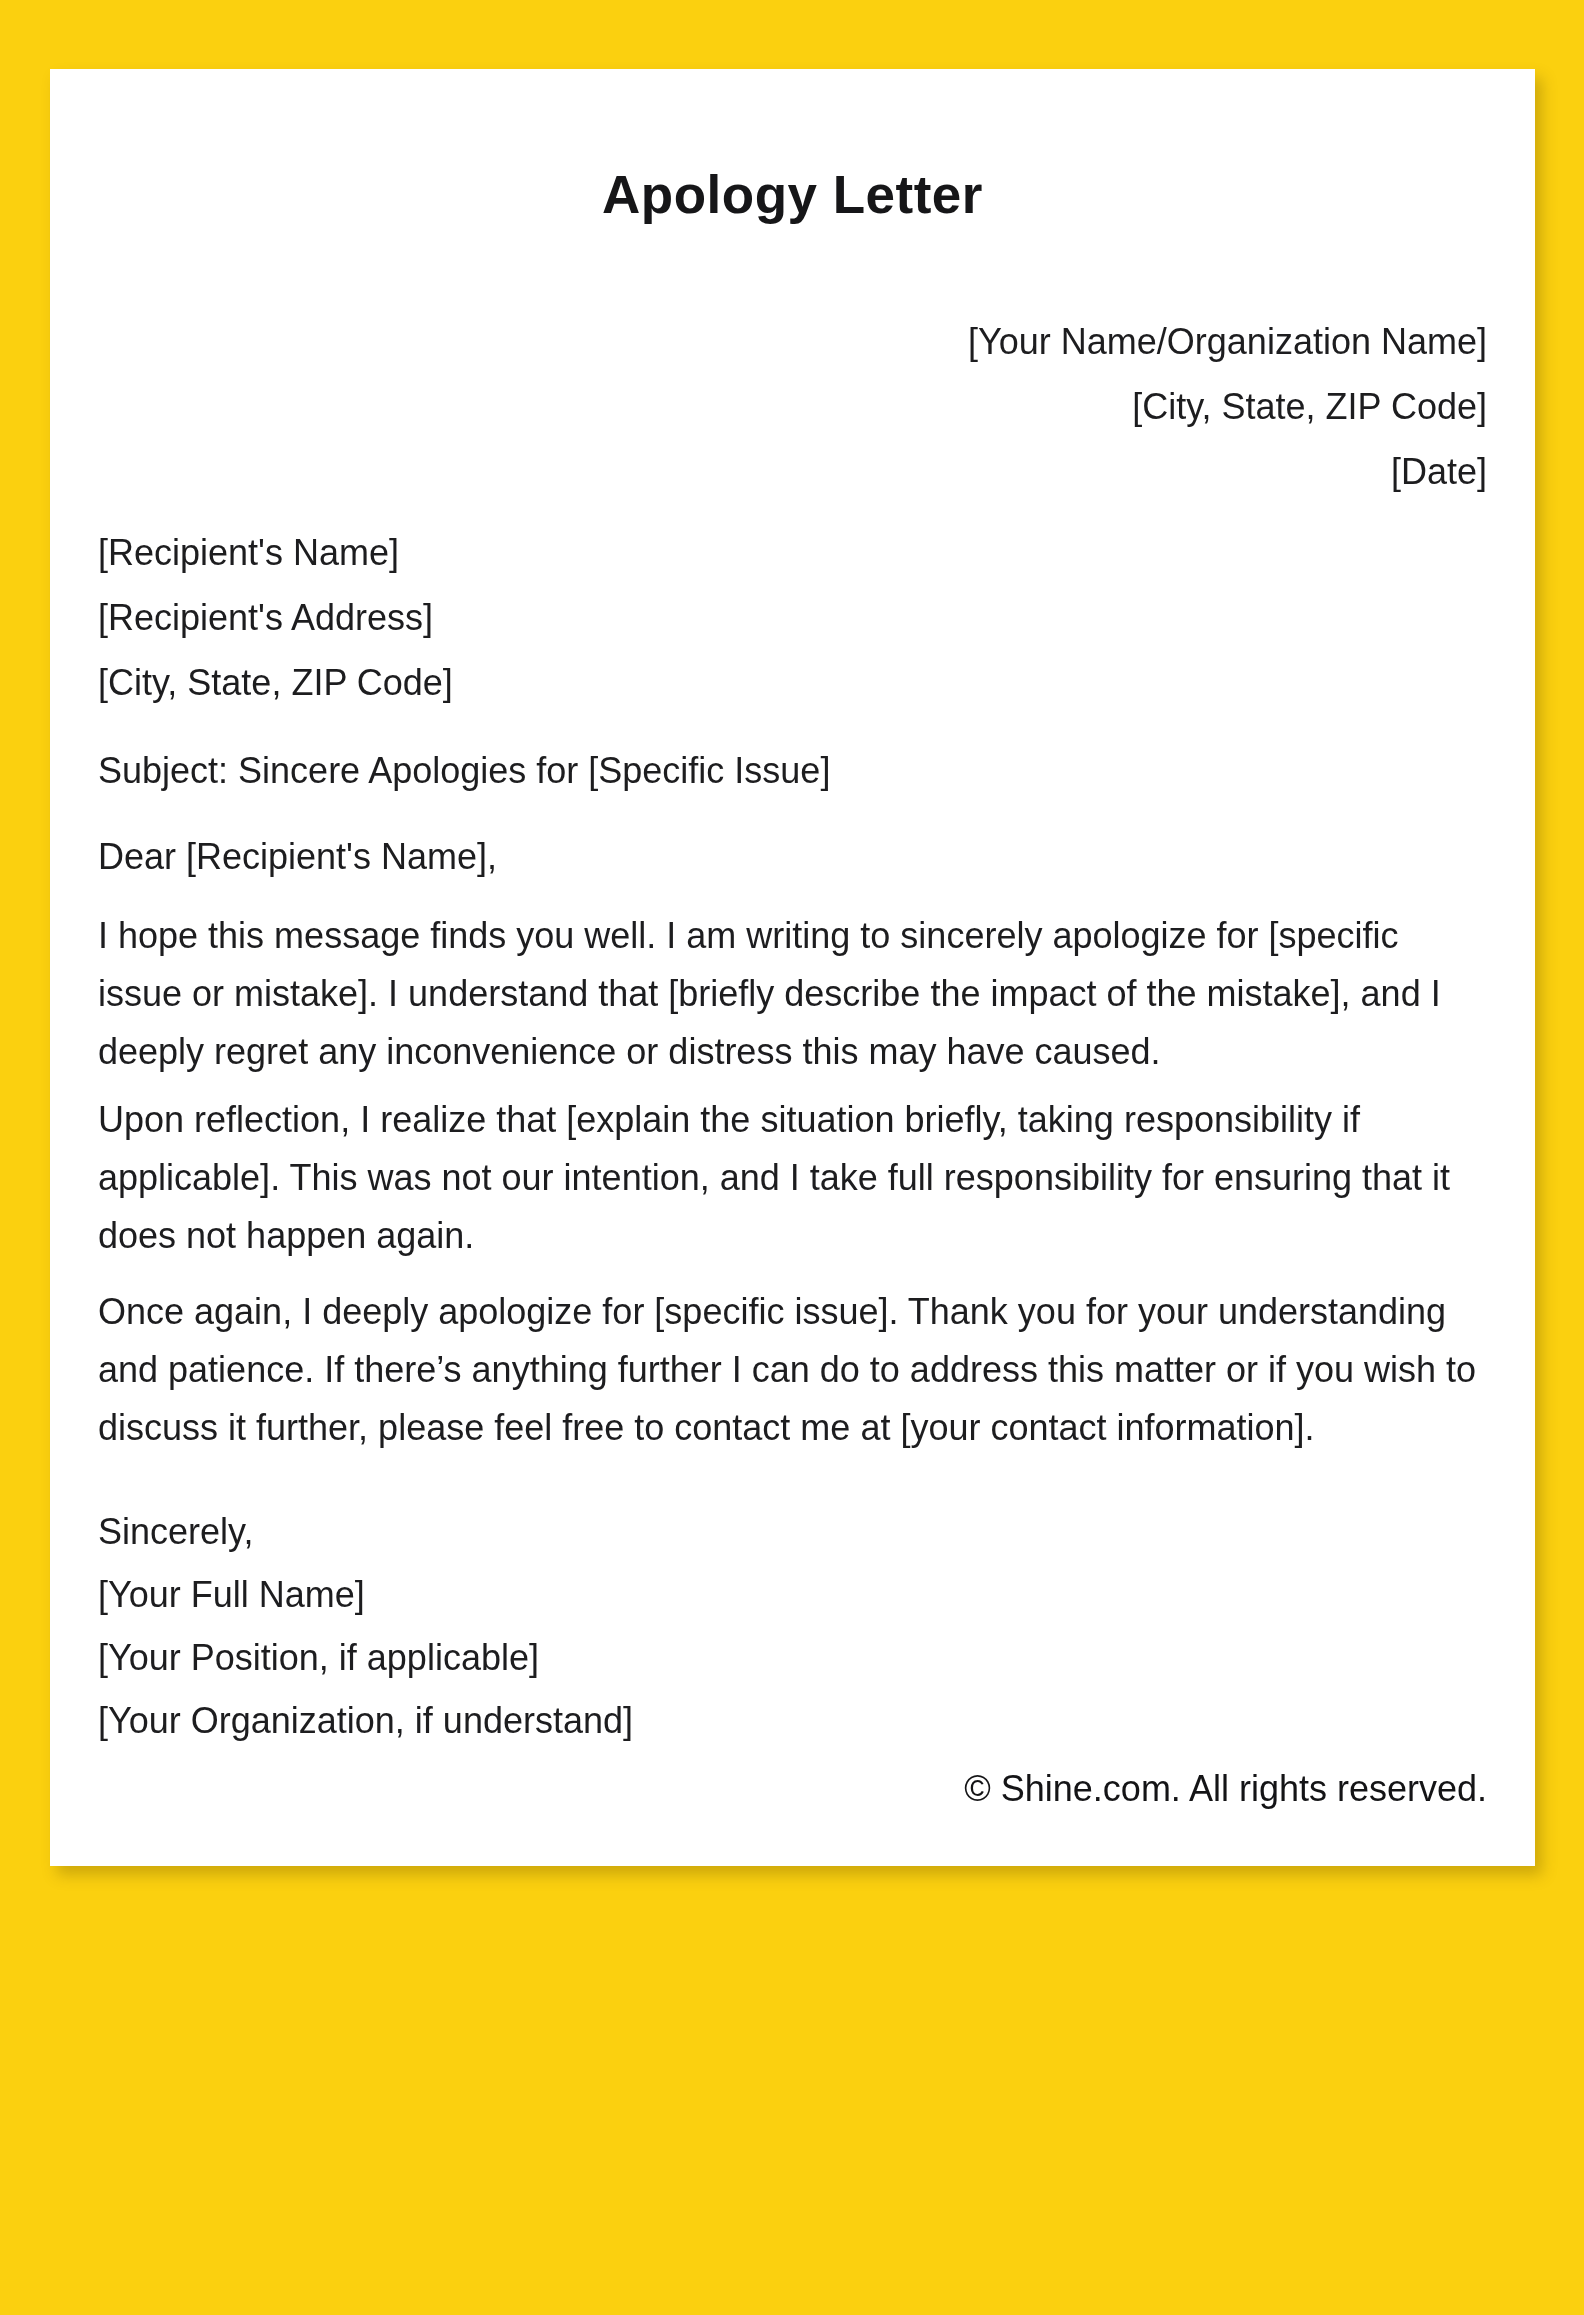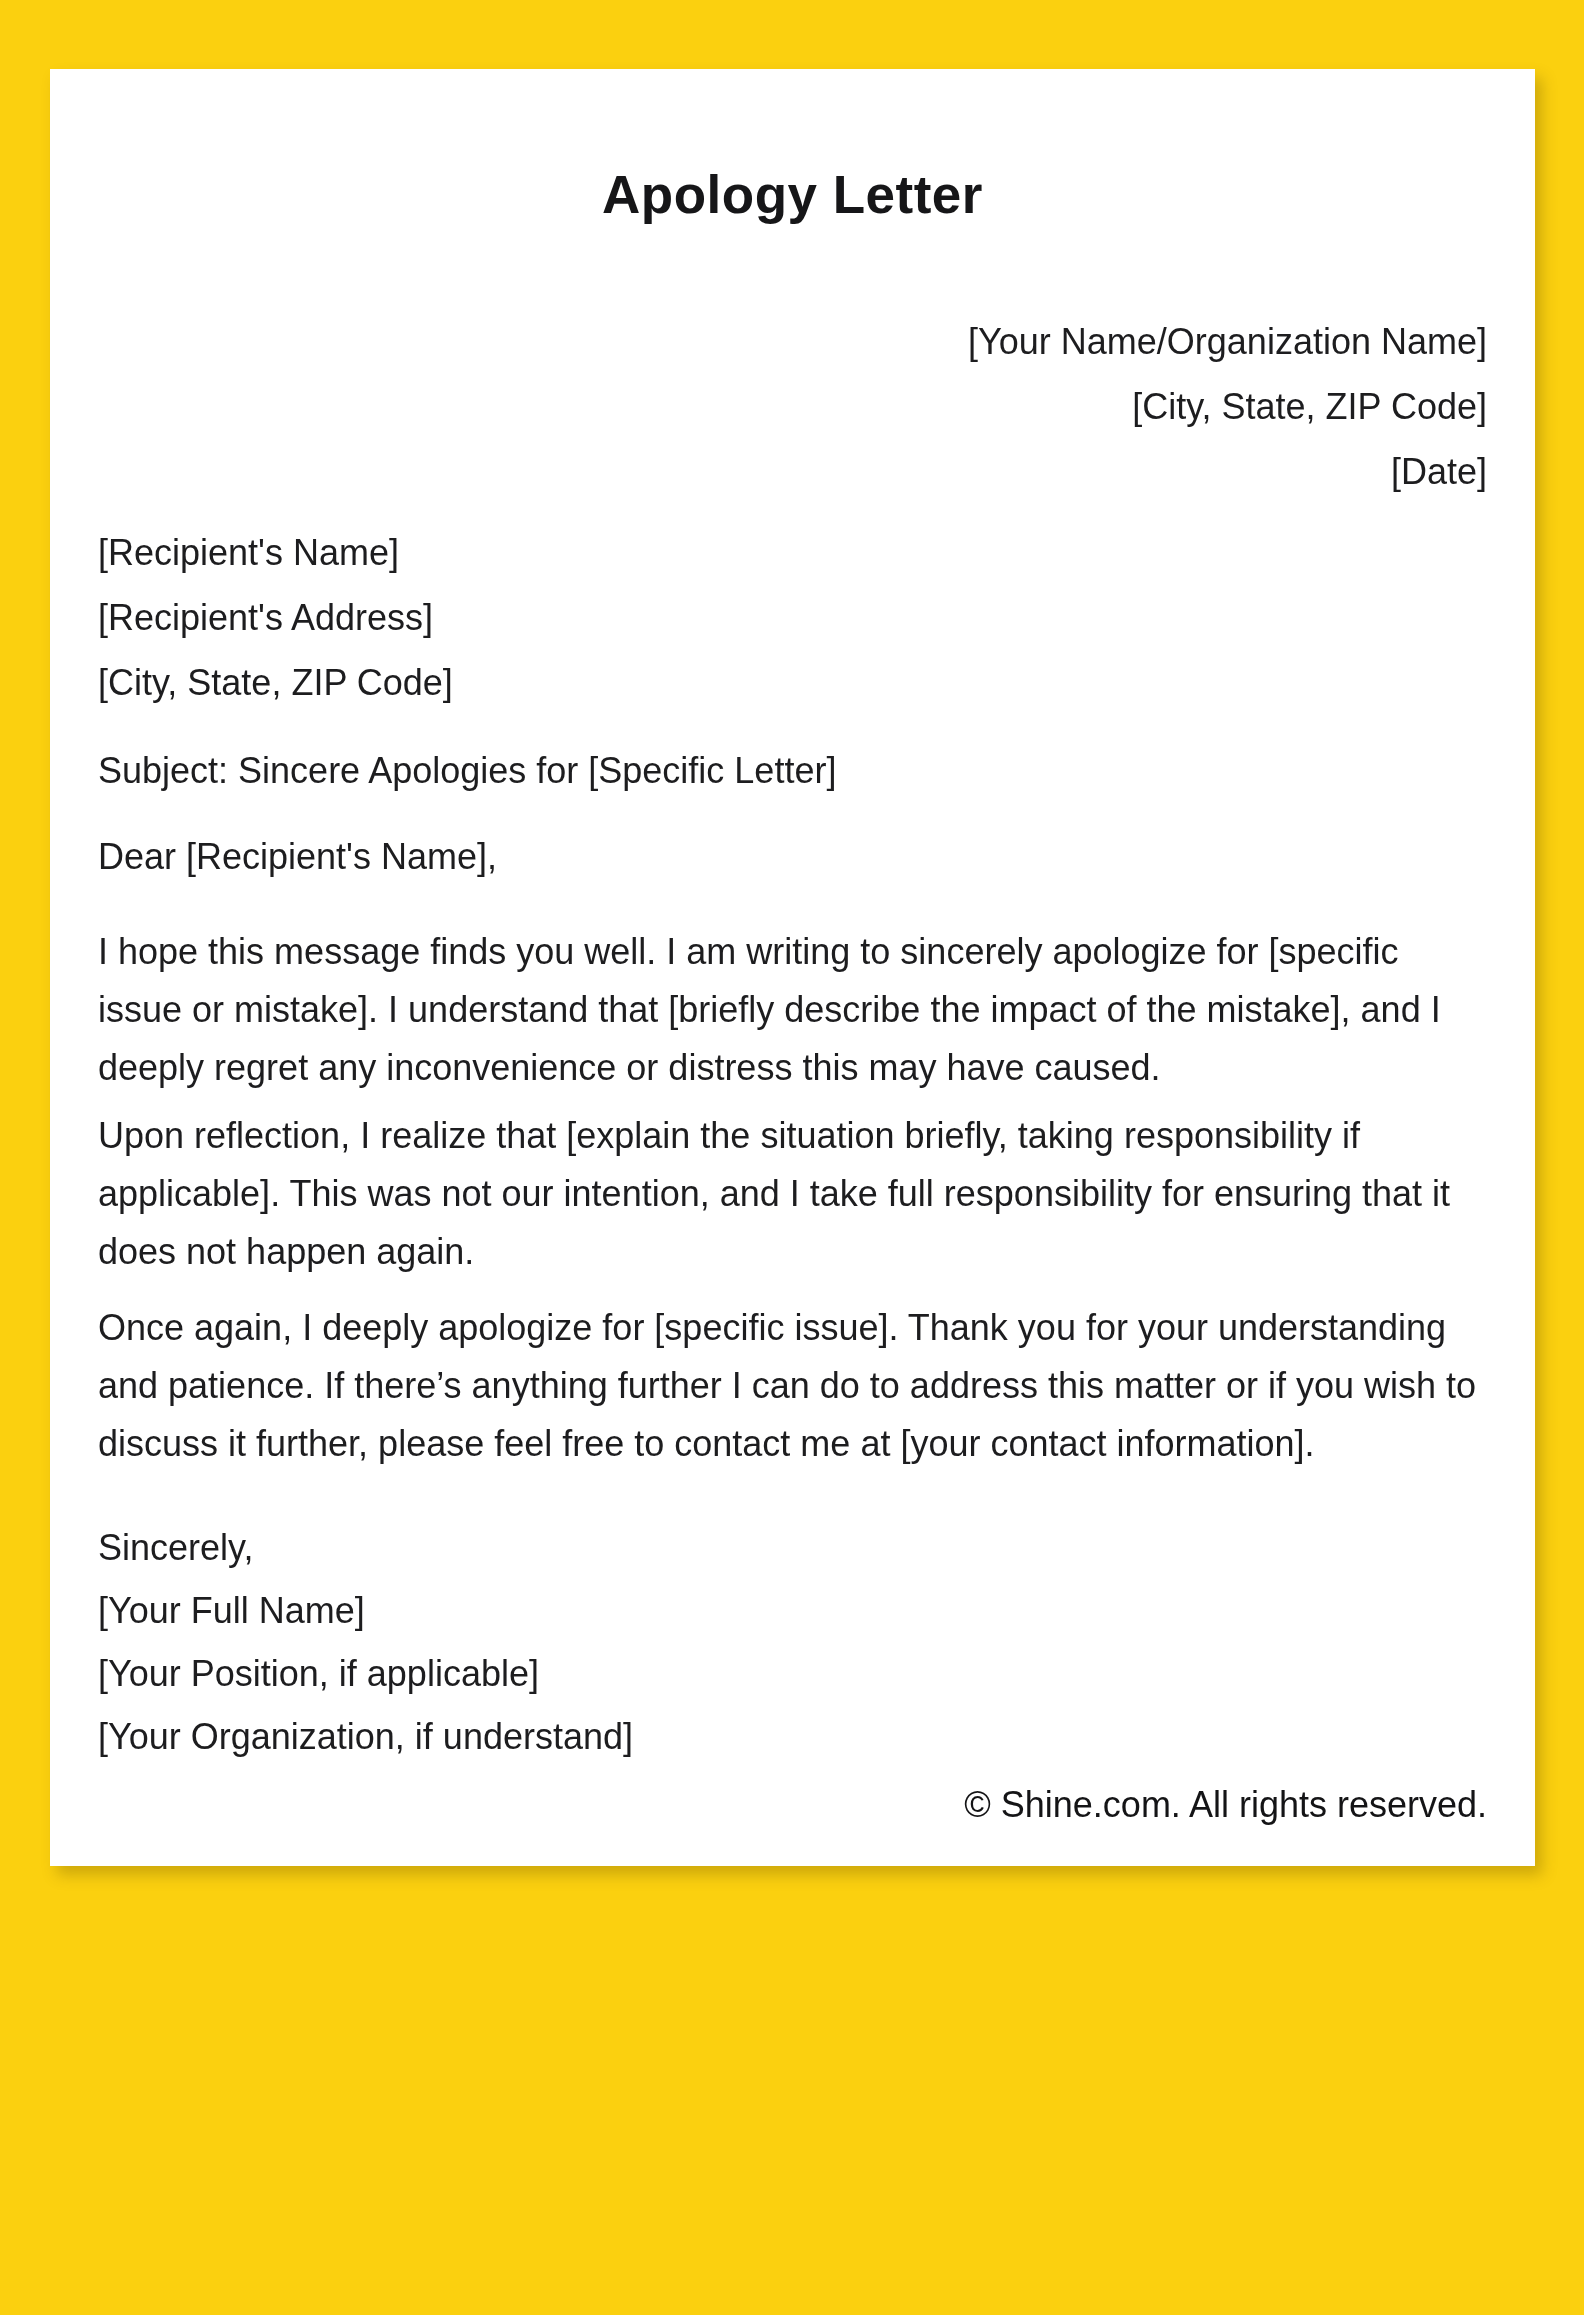--- a/index.html
+++ b/index.html
@@ -39,21 +39,21 @@
   }
   .sender-block   { margin-top: 84px; text-align: right; }
   .recipient-block{ margin-top: 16px; }
   .subject-line   { margin-top: 23px; font-size: 36px; line-height: 65px; }
   .greeting-line  { margin-top: 21px; font-size: 36px; line-height: 65px; }
   .paragraph {
     font-size: 36px;
     line-height: 58px;
     color: #1D1D1F;
   }
-  .p1 { margin-top: 34px; }
+  .p1 { margin-top: 18px; }
   .p2 { margin-top: 10px; }
   .p3 { margin-top: 15px; }
   .p4 { margin-top: 18px; }
   .closing-block {
     margin-top: 43px;
     font-size: 36px;
     line-height: 63px;
   }
   .footer {
     margin-top: 10px;
@@ -76,21 +76,21 @@
     <div>[City, State, ZIP Code]</div>
     <div>[Date]</div>
   </div>
 
   <div class="block recipient-block">
     <div>[Recipient's Name]</div>
     <div>[Recipient's Address]</div>
     <div>[City, State, ZIP Code]</div>
   </div>
 
-  <div class="subject-line">Subject: Sincere Apologies for [Specific Letter]</div>
+  <div class="subject-line">Subject: Sincere Apologies for [Specific Issue]</div>
 
   <div class="greeting-line">Dear [Recipient's Name],</div>
 
   <p class="paragraph p1">I hope this message finds you well. I am writing to sincerely apologize for [specific issue or mistake]. I understand that [briefly describe the impact of the mistake], and I deeply regret any inconvenience or distress this may have caused.</p>
   <p class="paragraph p2">Upon reflection, I realize that [explain the situation briefly, taking responsibility if applicable]. This was not our intention, and I take full responsibility for ensuring that it does not happen again.</p>
   <p class="paragraph p4">Once again, I deeply apologize for [specific issue]. Thank you for your understanding and patience. If there’s anything further I can do to address this matter or if you wish to discuss it further, please feel free to contact me at [your contact information].</p>
 
   <div class="closing-block">
     <div>Sincerely,</div>
     <div>[Your Full Name]</div>

